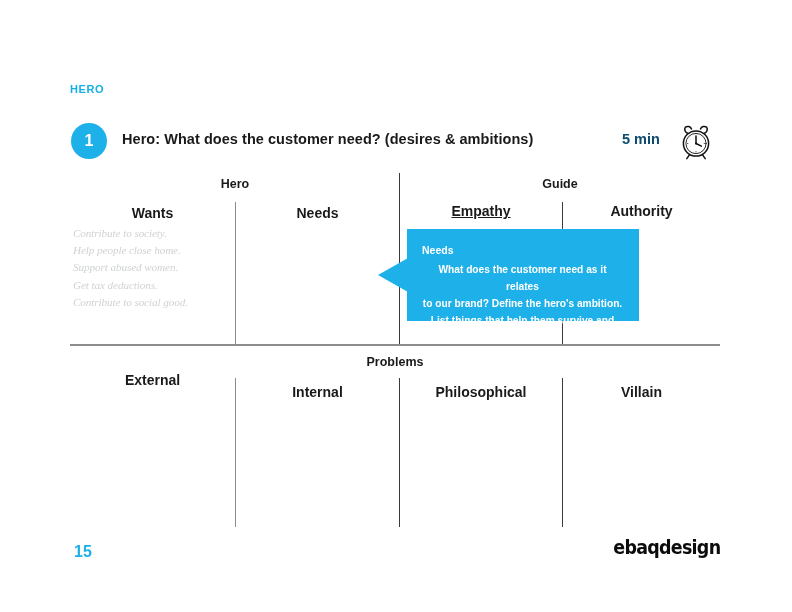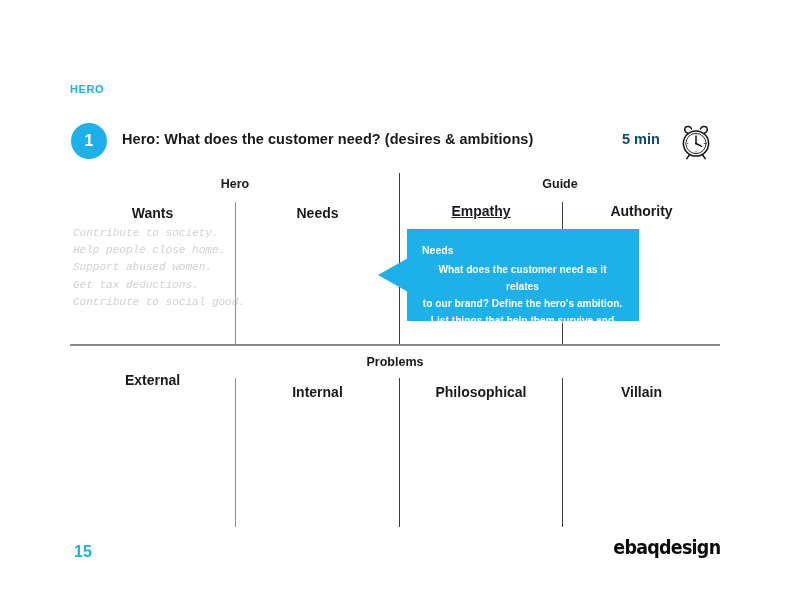--- a/index.html
+++ b/index.html
@@ -111,21 +111,21 @@
     font-size: 14px;
     font-weight: bold;
     color: #1A1A1A;
     text-align: center;
     white-space: nowrap;
   }
 
   
   .notes {
     position: absolute;
-    font-family: Liberation Mono, monospace;
+    font-family: Liberation Serif, serif;
     font-style: italic;
     font-size: 11.2px;
     line-height: 17.2px;
     letter-spacing: -0.1px;
     white-space: nowrap;
   }
   .notes.muted { color: #CFD2D4; }
   .notes.accent { color: #1EB0E9; }
   .notes div { display: block; }
 

